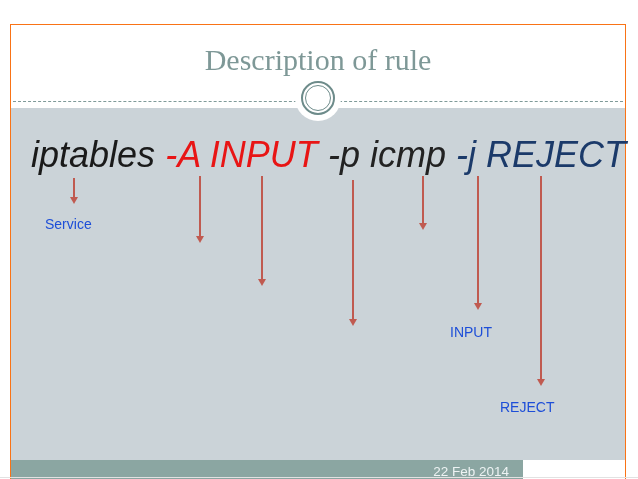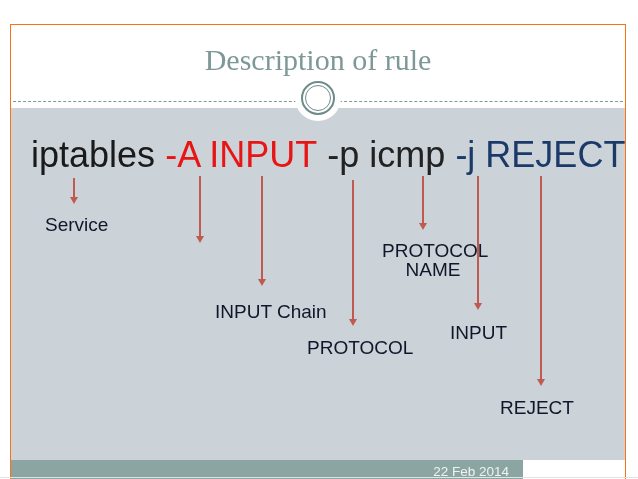--- a/index.html
+++ b/index.html
@@ -28,38 +28,38 @@
     border:1px solid #6d8b8a; border-radius:50%;
   }
 
   .title {
     position:absolute; left:0; top:16px; width:614px; text-align:center;
     font-family:"Liberation Serif", serif; font-size:30px; line-height:38px; color:#7e9897;
   }
 
   .rule {
     position:absolute; left:20px; top:108px; white-space:nowrap;
-    font-size:36px; line-height:44px;
+    font-size:36px; line-height:44px;font-style:italic;
   }
   .tok { display:inline-block; }
   .tok + .tok { margin-left:0.28em; }
   .tok-service { color:#1a1a1a; }
   .tok-append  { color:#e81515; }
   .tok-proto   { color:#222222; }
   .tok-jump    { color:#1b3a6a; }
 
   .arrow { position:absolute; width:8px; }
   .arrow .shaft { position:absolute; left:3px; top:0; width:2px; background:#c05a50; }
   .arrow .head {
     position:absolute; left:0; width:0; height:0;
     border-left:4px solid transparent; border-right:4px solid transparent;
     border-top:7px solid #c05a50;
   }
 
-  .label { position:absolute; font-size:19px; line-height:19px; color:#0f172a;text-align:center; }
+  .label { position:absolute; font-size:14px; line-height:19px; color:#1d4ed8; }
 
   .footer-bar { position:absolute; left:0; top:435px; width:512px; height:23px; background:#8ba6a2; }
   .footer-date {
     position:absolute; right:14px; top:0; height:23px; line-height:23px;
     font-size:13.5px; color:#edf3f3;
   }
 </style>
 </head>
 <body>
 
@@ -102,23 +102,20 @@
     <div class="arrow" style="left:463px; top:151px;">
       <div class="shaft" style="height:127px"></div>
         <div class="head" style="top:127px"></div>
     </div>
     <div class="arrow" style="left:526px; top:151px;">
       <div class="shaft" style="height:203px"></div>
         <div class="head" style="top:203px"></div>
     </div>
 
     <div class="label" style="left:34px; top:190px;">Service</div>
-    <div class="label" style="left:204px; top:277px;">INPUT Chain</div>
-    <div class="label" style="left:296px; top:313px;">PROTOCOL</div>
-    <div class="label" style="left:371px; top:216px; width:102px;">PROTOCOL NAME</div>
     <div class="label" style="left:439px; top:298px;">INPUT</div>
     <div class="label" style="left:489px; top:373px;">REJECT</div>
 
     <div class="footer-bar">
       <span class="footer-date">22 Feb 2014</span>
     </div>
 
   </div>
   <div class="page-line"></div>
 </div>

